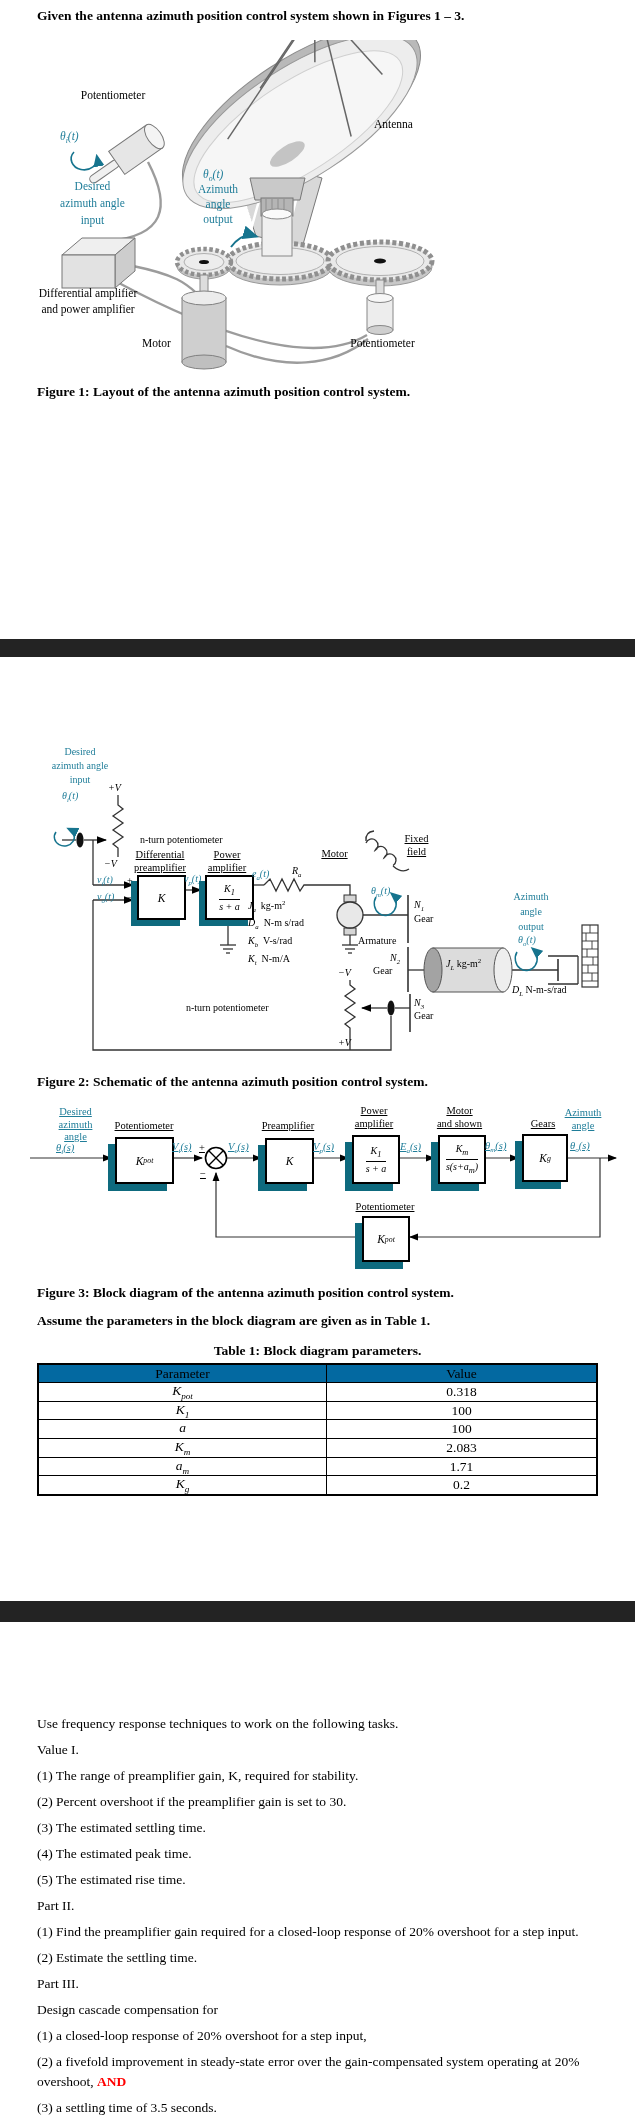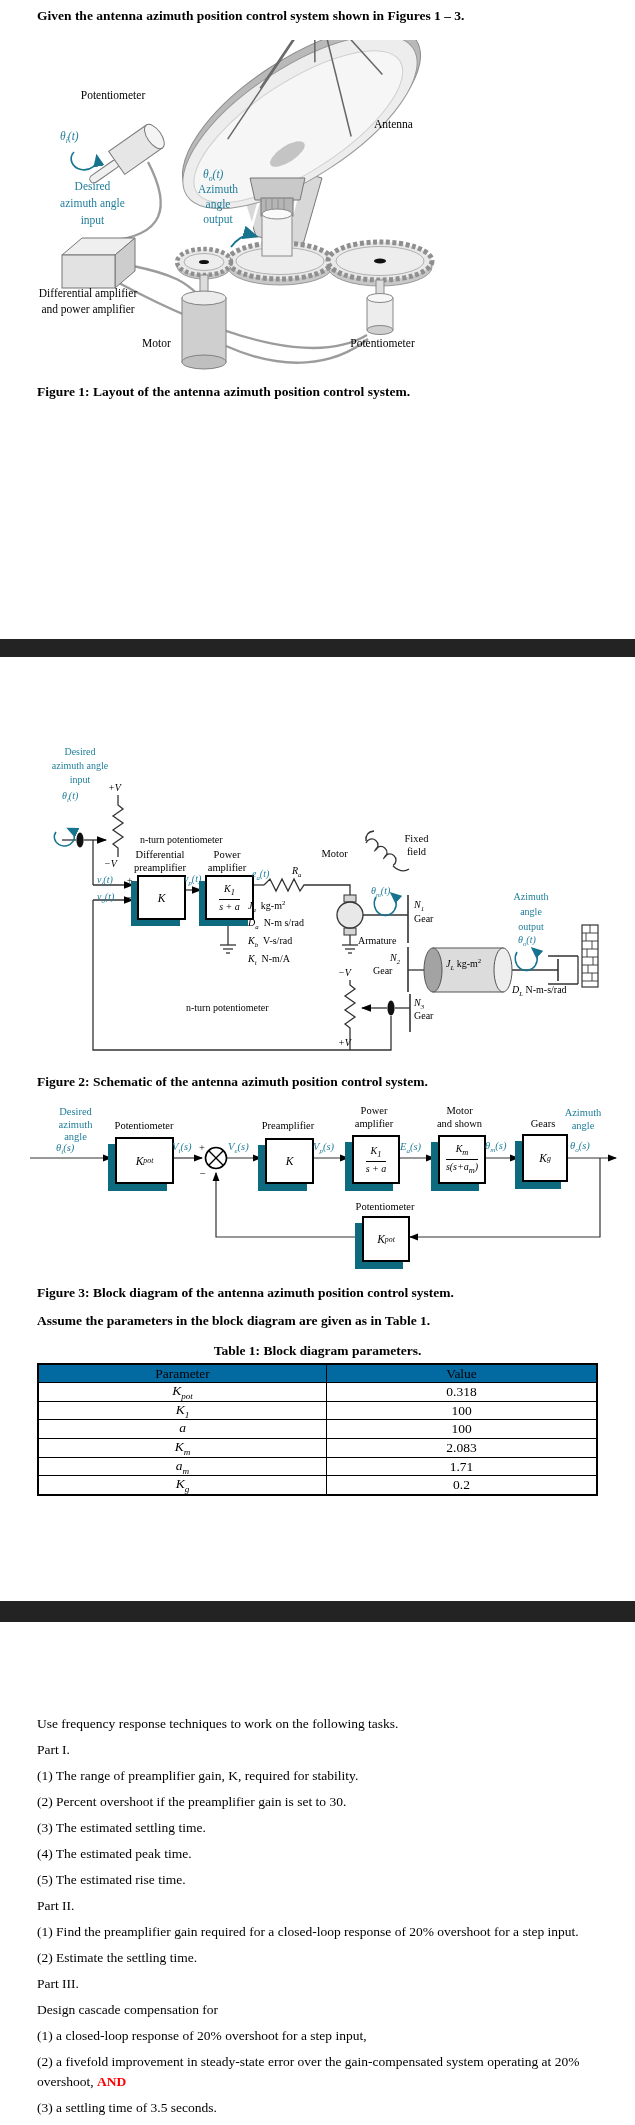--- a/index.html
+++ b/index.html
@@ -4,21 +4,21 @@
 <style>
   html,body{margin:0;padding:0;background:#fff;}
   .page{position:relative;width:635px;height:2125px;background:#fff;overflow:hidden;
         font-family:"Liberation Serif",serif;color:#000;}
   .abs{position:absolute;}
   .ctr{text-align:center;}
   .nw{white-space:nowrap;}
   .teal{color:#1f7d99;}
   .cap{font-size:13.5px;line-height:18px;font-weight:bold;}
   .f10{font-size:10px;line-height:14px;}
-  .f105{font-size:10.5px;line-height:12.5px;}
+  .f105{font-size:10.5px;line-height:12.5px;text-decoration:underline;}
   .f115{font-size:11.5px;line-height:16px;}
   .bar{position:absolute;left:0;width:635px;background:#232323;}
   .m{font-style:italic;white-space:nowrap;}
   .m sub{font-size:0.68em;}
   .u{font-style:normal;}
   .u sup{font-size:0.68em;}
   .blk{position:absolute;border:2px solid #000;background:#fff;
        display:flex;align-items:center;justify-content:center;
        box-shadow:-6px 6px 0 #0e6a7e;font-size:11.5px;}
   .blk3{box-shadow:-7px 7px 0 #0e6a7e;}
@@ -435,21 +435,21 @@
       <td><span class="m"><span>K</span><sub>g</sub></span></td>
       <td>0.2</td>
     </tr>
   </tbody>
     </table>
 
   <div class="bar" style="top:1601px;height:21px"></div>
 
   <div class="abs tasks" style="left:37px;top:1708px;width:590px">
     <p>Use frequency response techniques to work on the following tasks.</p>
-    <p>Part I.</p>
+    <p>Value I.</p>
     <p>(1) The range of preamplifier gain, K, required for stability.</p>
     <p>(2) Percent overshoot if the preamplifier gain is set to 30.</p>
     <p>(3) The estimated settling time.</p>
     <p>(4) The estimated peak time.</p>
     <p>(5) The estimated rise time.</p>
     <p>Part II.</p>
     <p>(1) Find the preamplifier gain required for a closed-loop response of 20% overshoot for a step input.</p>
     <p>(2) Estimate the settling time.</p>
     <p>Part III.</p>
     <p>Design cascade compensation for</p>

